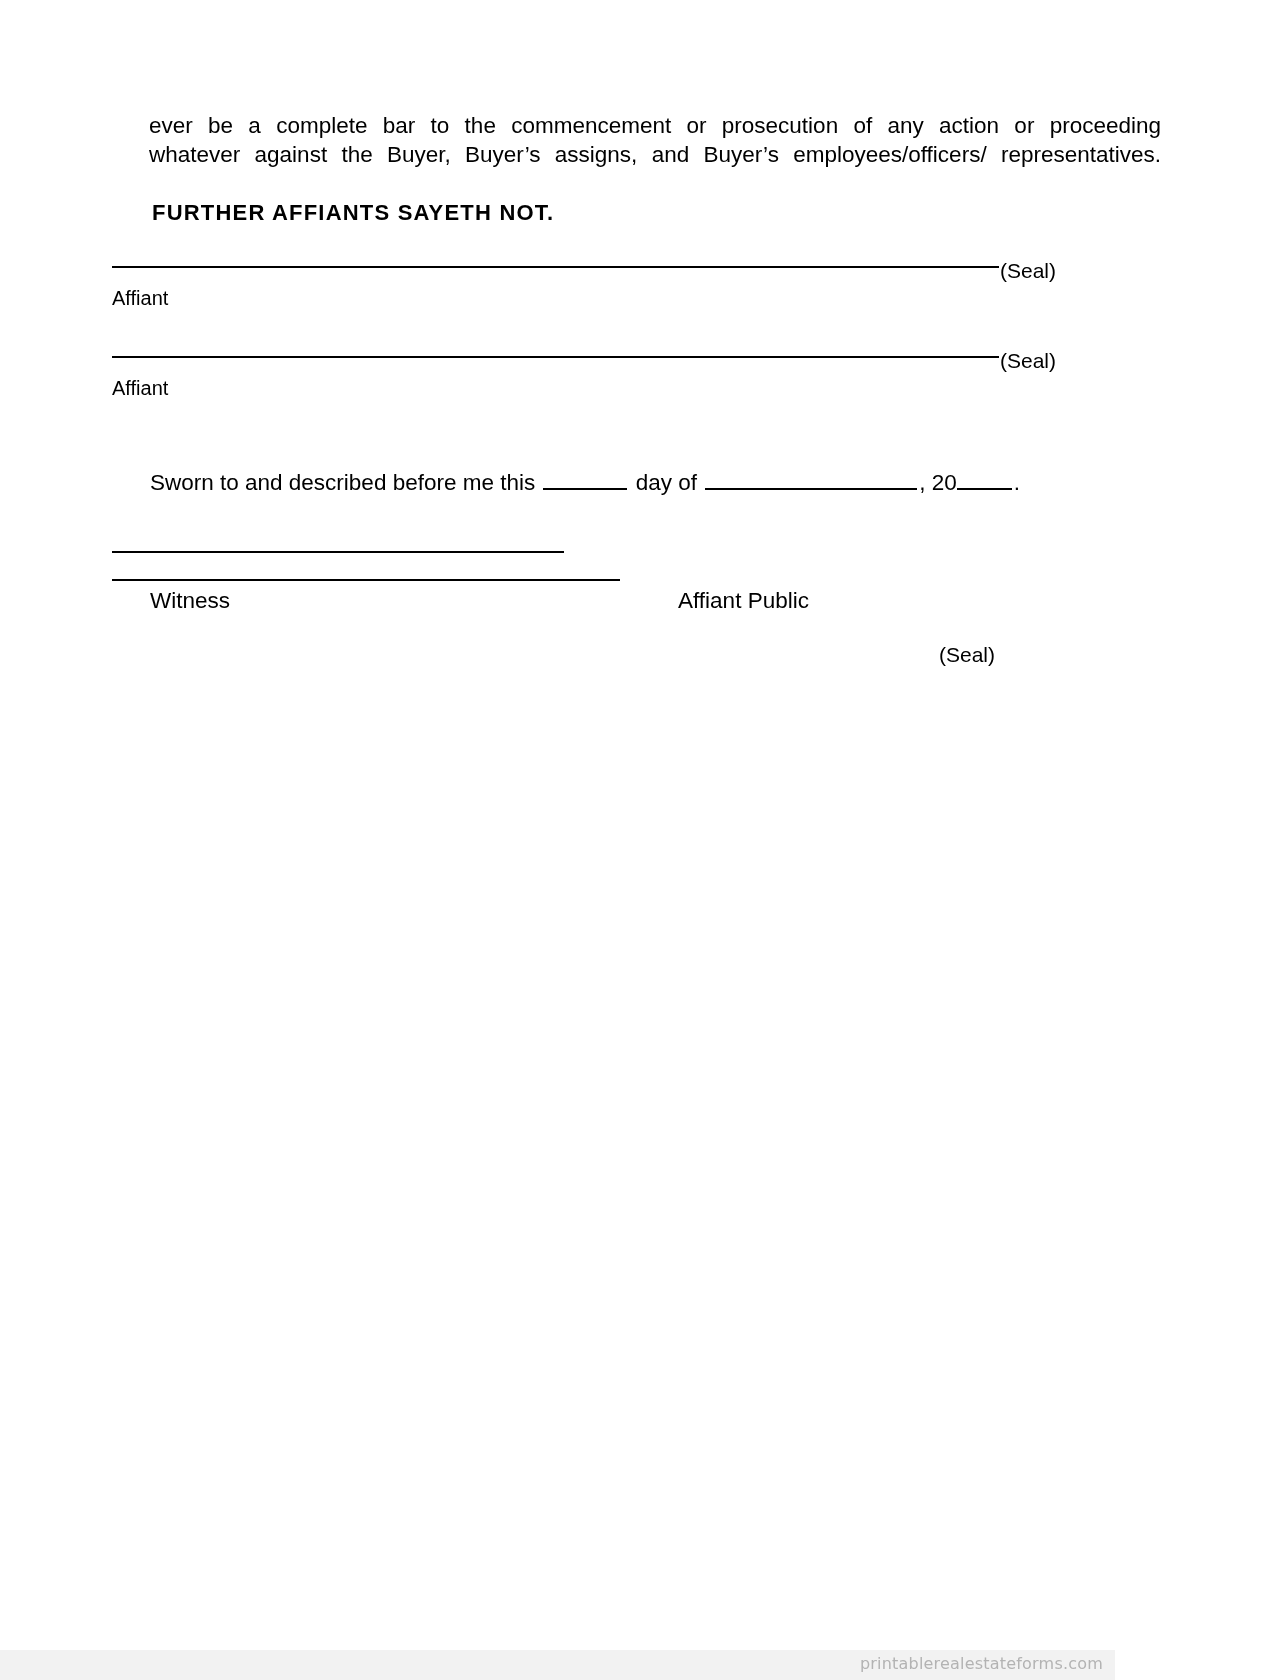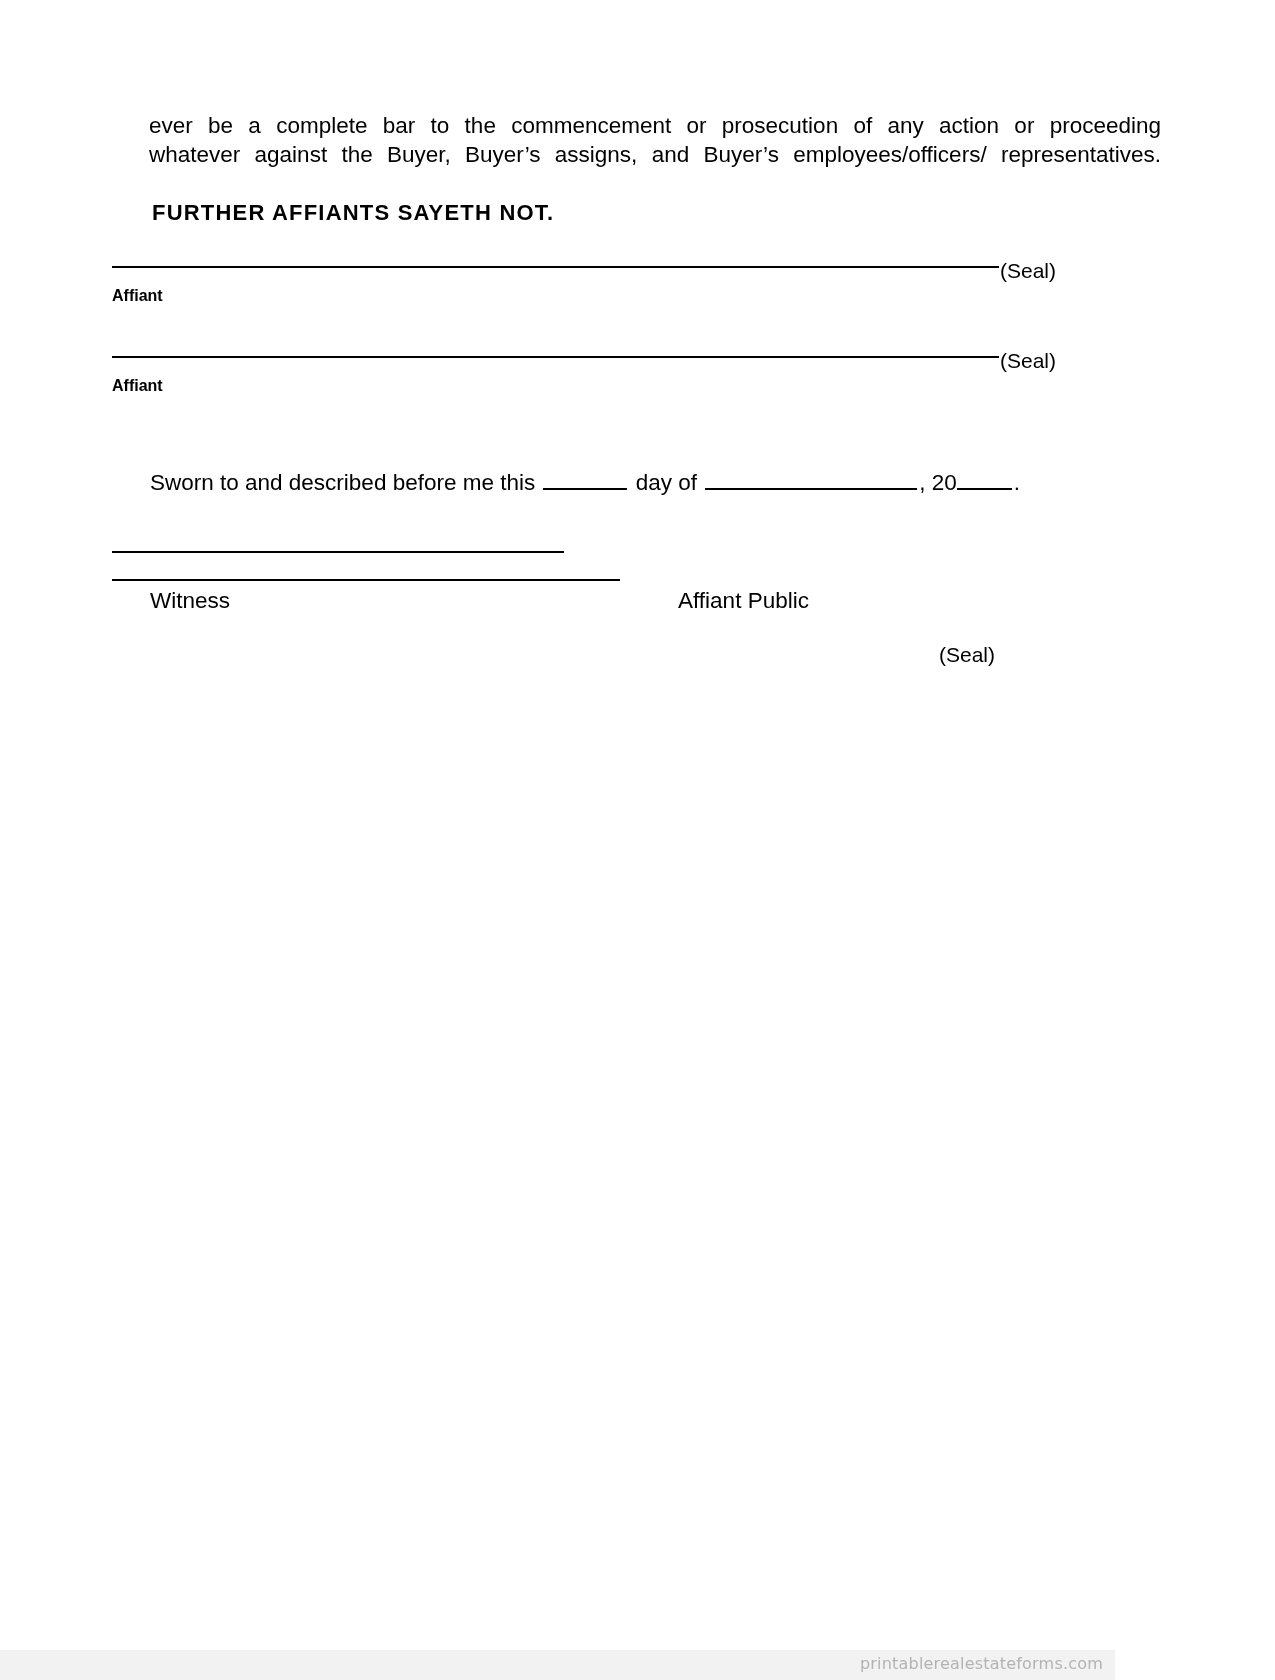--- a/index.html
+++ b/index.html
@@ -49,22 +49,22 @@
     }
     .sigline {
       position: absolute;
       height: 0;
       border-bottom: 2.5px solid #000;
     }
     .seal {
       font-size: 21px;
     }
     .bold-label {
-      font-size: 16px;
-      font-weight: bold;
+      font-size: 20px;
+      font-weight: normal;
     }
     .blank {
       display: inline-block;
       border-bottom: 2px solid #000;
       height: 20px;
       vertical-align: baseline;
       margin: 0 2px;
     }
     .footer {
       position: absolute;

